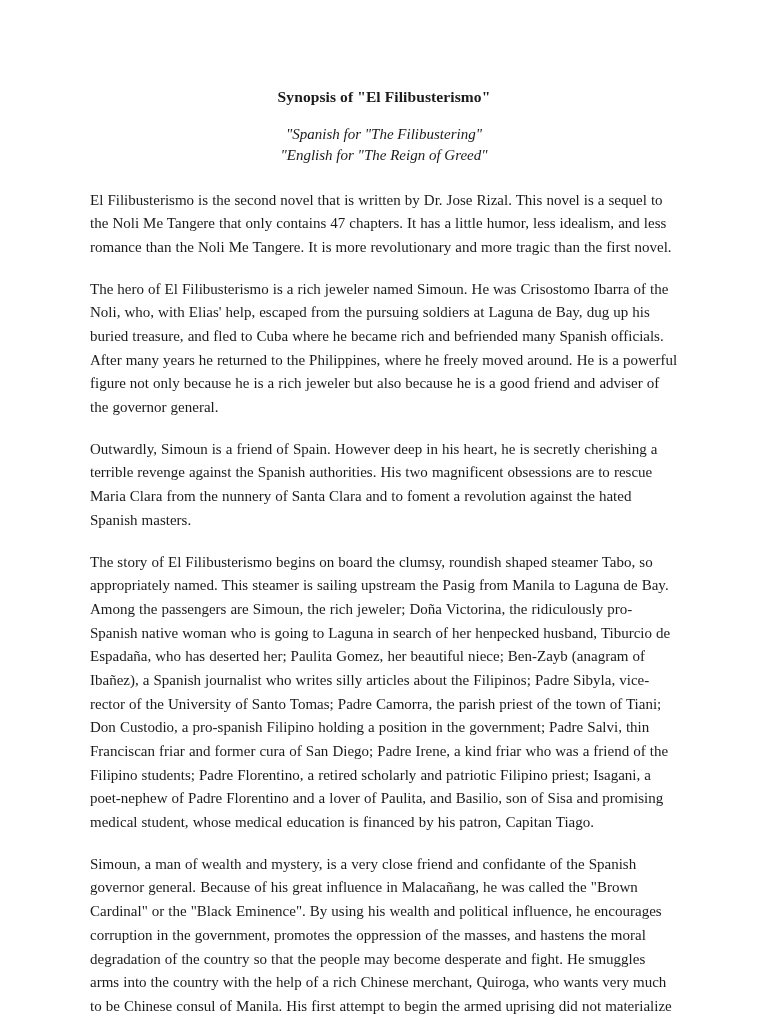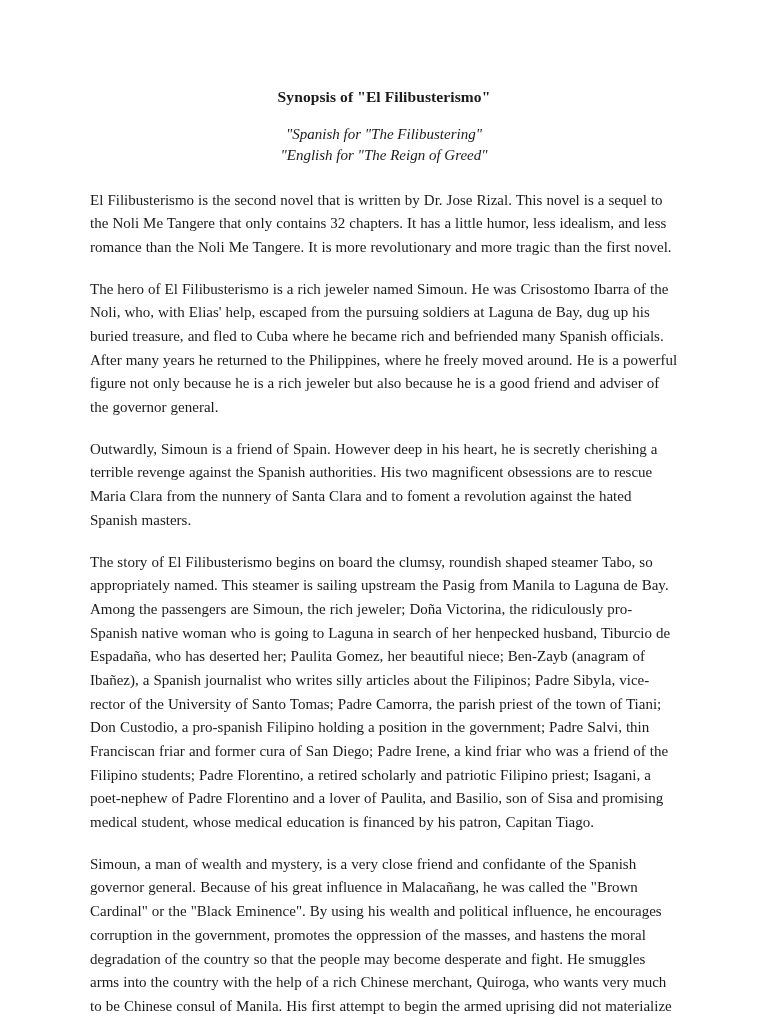--- a/index.html
+++ b/index.html
@@ -55,20 +55,20 @@
 <div class="page">
 
   <h1 class="doc-title">Synopsis of "El Filibusterismo"</h1>
 
   <div class="subtitle-block">
     <span class="subtitle-line">"Spanish for "The Filibustering"</span>
     <span class="subtitle-line">"English for "The Reign of Greed"</span>
   </div>
 
   <div class="body-text">
-    <p class="body-para">El Filibusterismo is the second novel that is written by Dr. Jose Rizal. This novel is a sequel to the Noli Me Tangere that only contains 32 chapters. It has a little humor, less idealism, and less romance than the Noli Me Tangere. It is more revolutionary and more tragic than the first novel.</p>
+    <p class="body-para">El Filibusterismo is the second novel that is written by Dr. Jose Rizal. This novel is a sequel to the Noli Me Tangere that only contains 47 chapters. It has a little humor, less idealism, and less romance than the Noli Me Tangere. It is more revolutionary and more tragic than the first novel.</p>
     <p class="body-para">The hero of El Filibusterismo is a rich jeweler named Simoun. He was Crisostomo Ibarra of the Noli, who, with Elias' help, escaped from the pursuing soldiers at Laguna de Bay, dug up his buried treasure, and fled to Cuba where he became rich and befriended many Spanish officials. After many years he returned to the Philippines, where he freely moved around. He is a powerful figure not only because he is a rich jeweler but also because he is a good friend and adviser of the governor general.</p>
     <p class="body-para">Outwardly, Simoun is a friend of Spain. However deep in his heart, he is secretly cherishing a terrible revenge against the Spanish authorities. His two magnificent obsessions are to rescue Maria Clara from the nunnery of Santa Clara and to foment a revolution against the hated Spanish masters.</p>
     <p class="body-para">The story of El Filibusterismo begins on board the clumsy, roundish shaped steamer Tabo, so appropriately named. This steamer is sailing upstream the Pasig from Manila to Laguna de Bay. Among the passengers are Simoun, the rich jeweler; Doña Victorina, the ridiculously pro-Spanish native woman who is going to Laguna in search of her henpecked husband, Tiburcio de Espadaña, who has deserted her; Paulita Gomez, her beautiful niece; Ben-Zayb (anagram of Ibañez), a Spanish journalist who writes silly articles about the Filipinos; Padre Sibyla, vice-rector of the University of Santo Tomas; Padre Camorra, the parish priest of the town of Tiani; Don Custodio, a pro-spanish Filipino holding a position in the government; Padre Salvi, thin Franciscan friar and former cura of San Diego; Padre Irene, a kind friar who was a friend of the Filipino students; Padre Florentino, a retired scholarly and patriotic Filipino priest; Isagani, a poet-nephew of Padre Florentino and a lover of Paulita, and Basilio, son of Sisa and promising medical student, whose medical education is financed by his patron, Capitan Tiago.</p>
     <p class="body-para">Simoun, a man of wealth and mystery, is a very close friend and confidante of the Spanish governor general. Because of his great influence in Malacañang, he was called the "Brown Cardinal" or the "Black Eminence". By using his wealth and political influence, he encourages corruption in the government, promotes the oppression of the masses, and hastens the moral degradation of the country so that the people may become desperate and fight. He smuggles arms into the country with the help of a rich Chinese merchant, Quiroga, who wants very much to be Chinese consul of Manila. His first attempt to begin the armed uprising did not materialize because at the last hour he hears the sad news that Maria Clara died in the nunnery. In his</p>
   </div>
 
 </div>
 
 </body></html>

